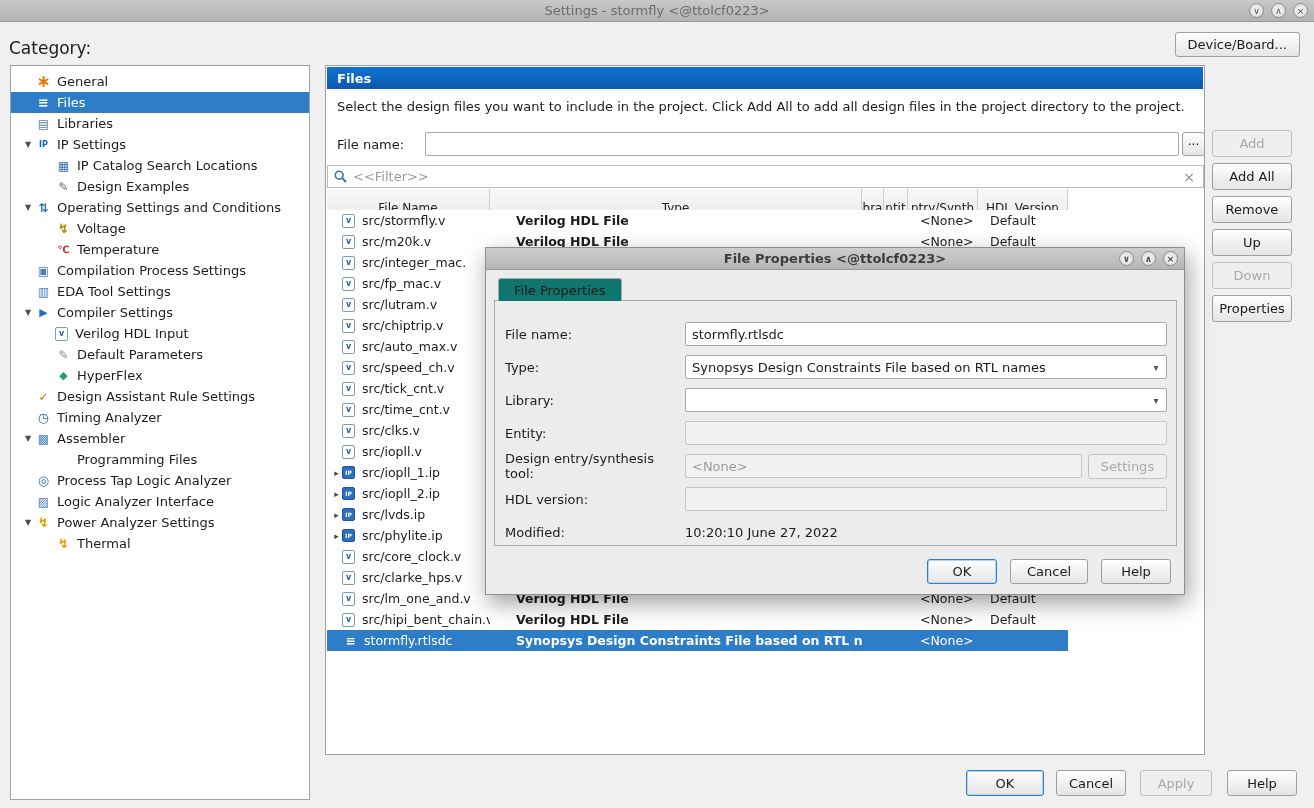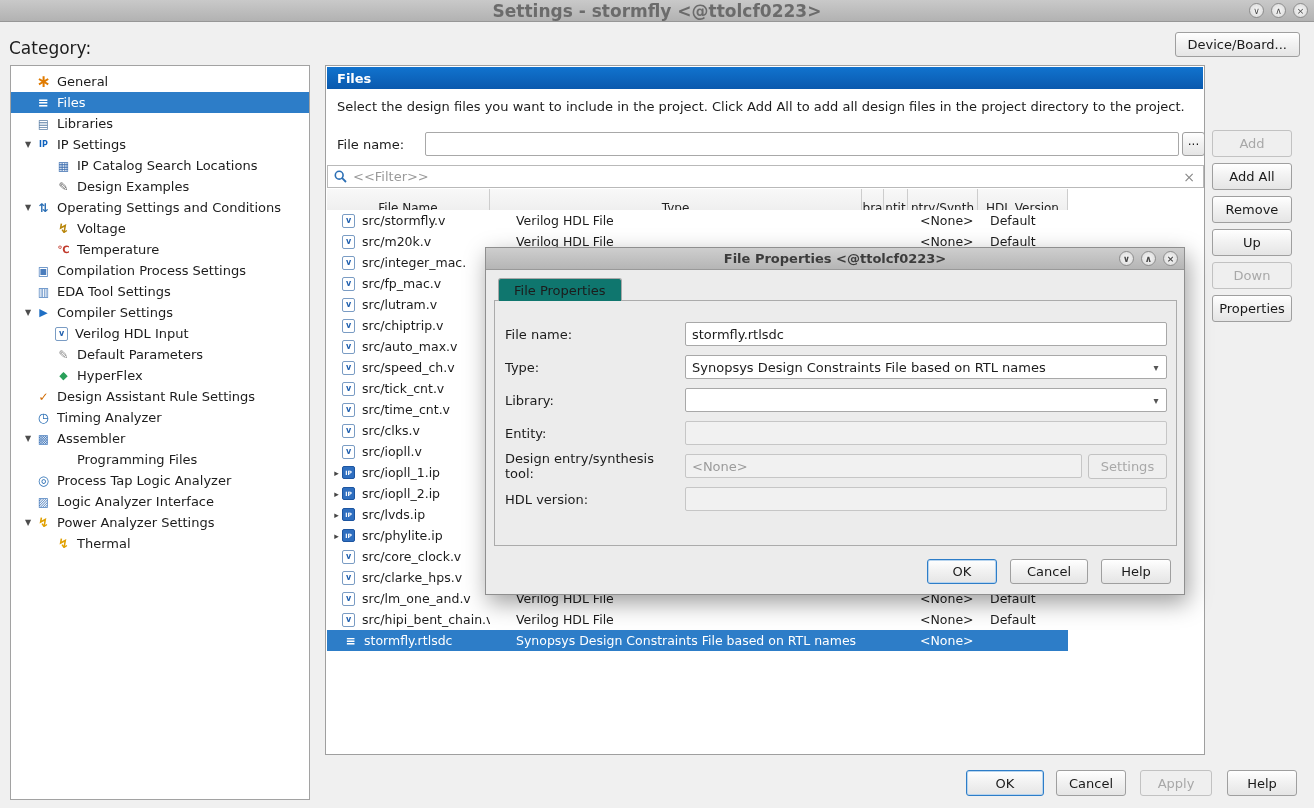--- a/index.html
+++ b/index.html
@@ -10,21 +10,21 @@
     font-family:"DejaVu Sans","Liberation Sans",sans-serif;
     font-size:13px; color:#1c1c1c;
   }
   
   .titlebar {
     position:absolute; left:0; top:0; width:1314px; height:22px;
     background:linear-gradient(#c9c9c9,#b2b2b2);
     border-bottom:1px solid #979797;
     display:flex; align-items:center; justify-content:center;
   }
-  .titlebar .title { font-weight:bold; color:#6b6b6b; font-size:17px; }
+  .titlebar .title { font-weight:normal; color:#6b6b6b; font-size:13px; }
   .winctrl { position:absolute; right:6px; top:3px; display:flex; gap:7px; }
   .winbtn {
     width:15px; height:15px; border-radius:50%;
     background:radial-gradient(#f7f7f7,#d7d7d7);
     border:1px solid #8d8d8d; color:#4a4a4a;
     font-size:9px; line-height:12px; text-align:center; cursor:default;
     display:flex; align-items:center; justify-content:center;
   }
   
   .category-label { position:absolute; left:9px; top:38px; font-size:17px; }
@@ -98,21 +98,21 @@
     border-right:1px solid #cdcdcd; font-size:12px; color:#222;
     display:flex; align-items:center; justify-content:center;
     overflow:hidden; white-space:nowrap; flex:none;
   }
   .c0{width:163px;} .c1{width:372px;} .c2{width:22px;} .c3{width:24px;} .c4{width:70px;} .c5{width:90px;}
   .tbody { position:absolute; left:1px; top:144px; width:741px; }
   .trow { display:flex; height:21px; background:#fff; font-size:12.5px; }
   .trow.selected { background:#2d7dc8; color:#fff; }
   .trow.selected .icon { color:#fff !important; }
   .cell { display:flex; align-items:center; overflow:hidden; white-space:nowrap; flex:none; }
-  .cell.c1 { padding-left:26px; }
+  .cell.c1 { padding-left:26px;font-weight:bold; }
   .cell.c4, .cell.c5 { padding-left:12px; }
   .namecell { padding-left:4px; }
   .row-arrow { width:11px; flex:none; font-size:9px; color:#444; text-align:center; }
   .trow.selected .row-arrow { color:#fff; }
   
   .side-buttons { position:absolute; left:1212px; top:130px; width:80px; display:flex; flex-direction:column; gap:6px; }
   .side-btn { width:80px; height:27px; }
   
   .footer-btn { position:absolute; top:770px; height:26px; }
   .f-ok { left:966px; width:78px; }
@@ -627,20 +627,24 @@
     </div>
     <div class="frow">
       <label>Design entry/synthesis tool:</label>
       <input class="txt dis tool-input" disabled="" value="&lt;None&gt;" style="">
       <button class="btn settings-btn disabled" disabled="">Settings</button>
     </div>
     <div class="frow">
       <label>HDL version:</label>
       <input class="txt dis" disabled="" value="" style="">
     </div>
+    <div class="frow">
+      <label>Modified:</label>
+      <span class="modified-value">10:20:10 June 27, 2022</span>
+    </div>
   </div>
 
   <div class="dlg-buttons">
     <button class="btn dlg-btn focused">OK</button>
     <button class="btn dlg-btn">Cancel</button>
     <button class="btn dlg-btn">Help</button>
   </div>
 </div>
 
 <button class="btn footer-btn f-ok focused">OK</button>

